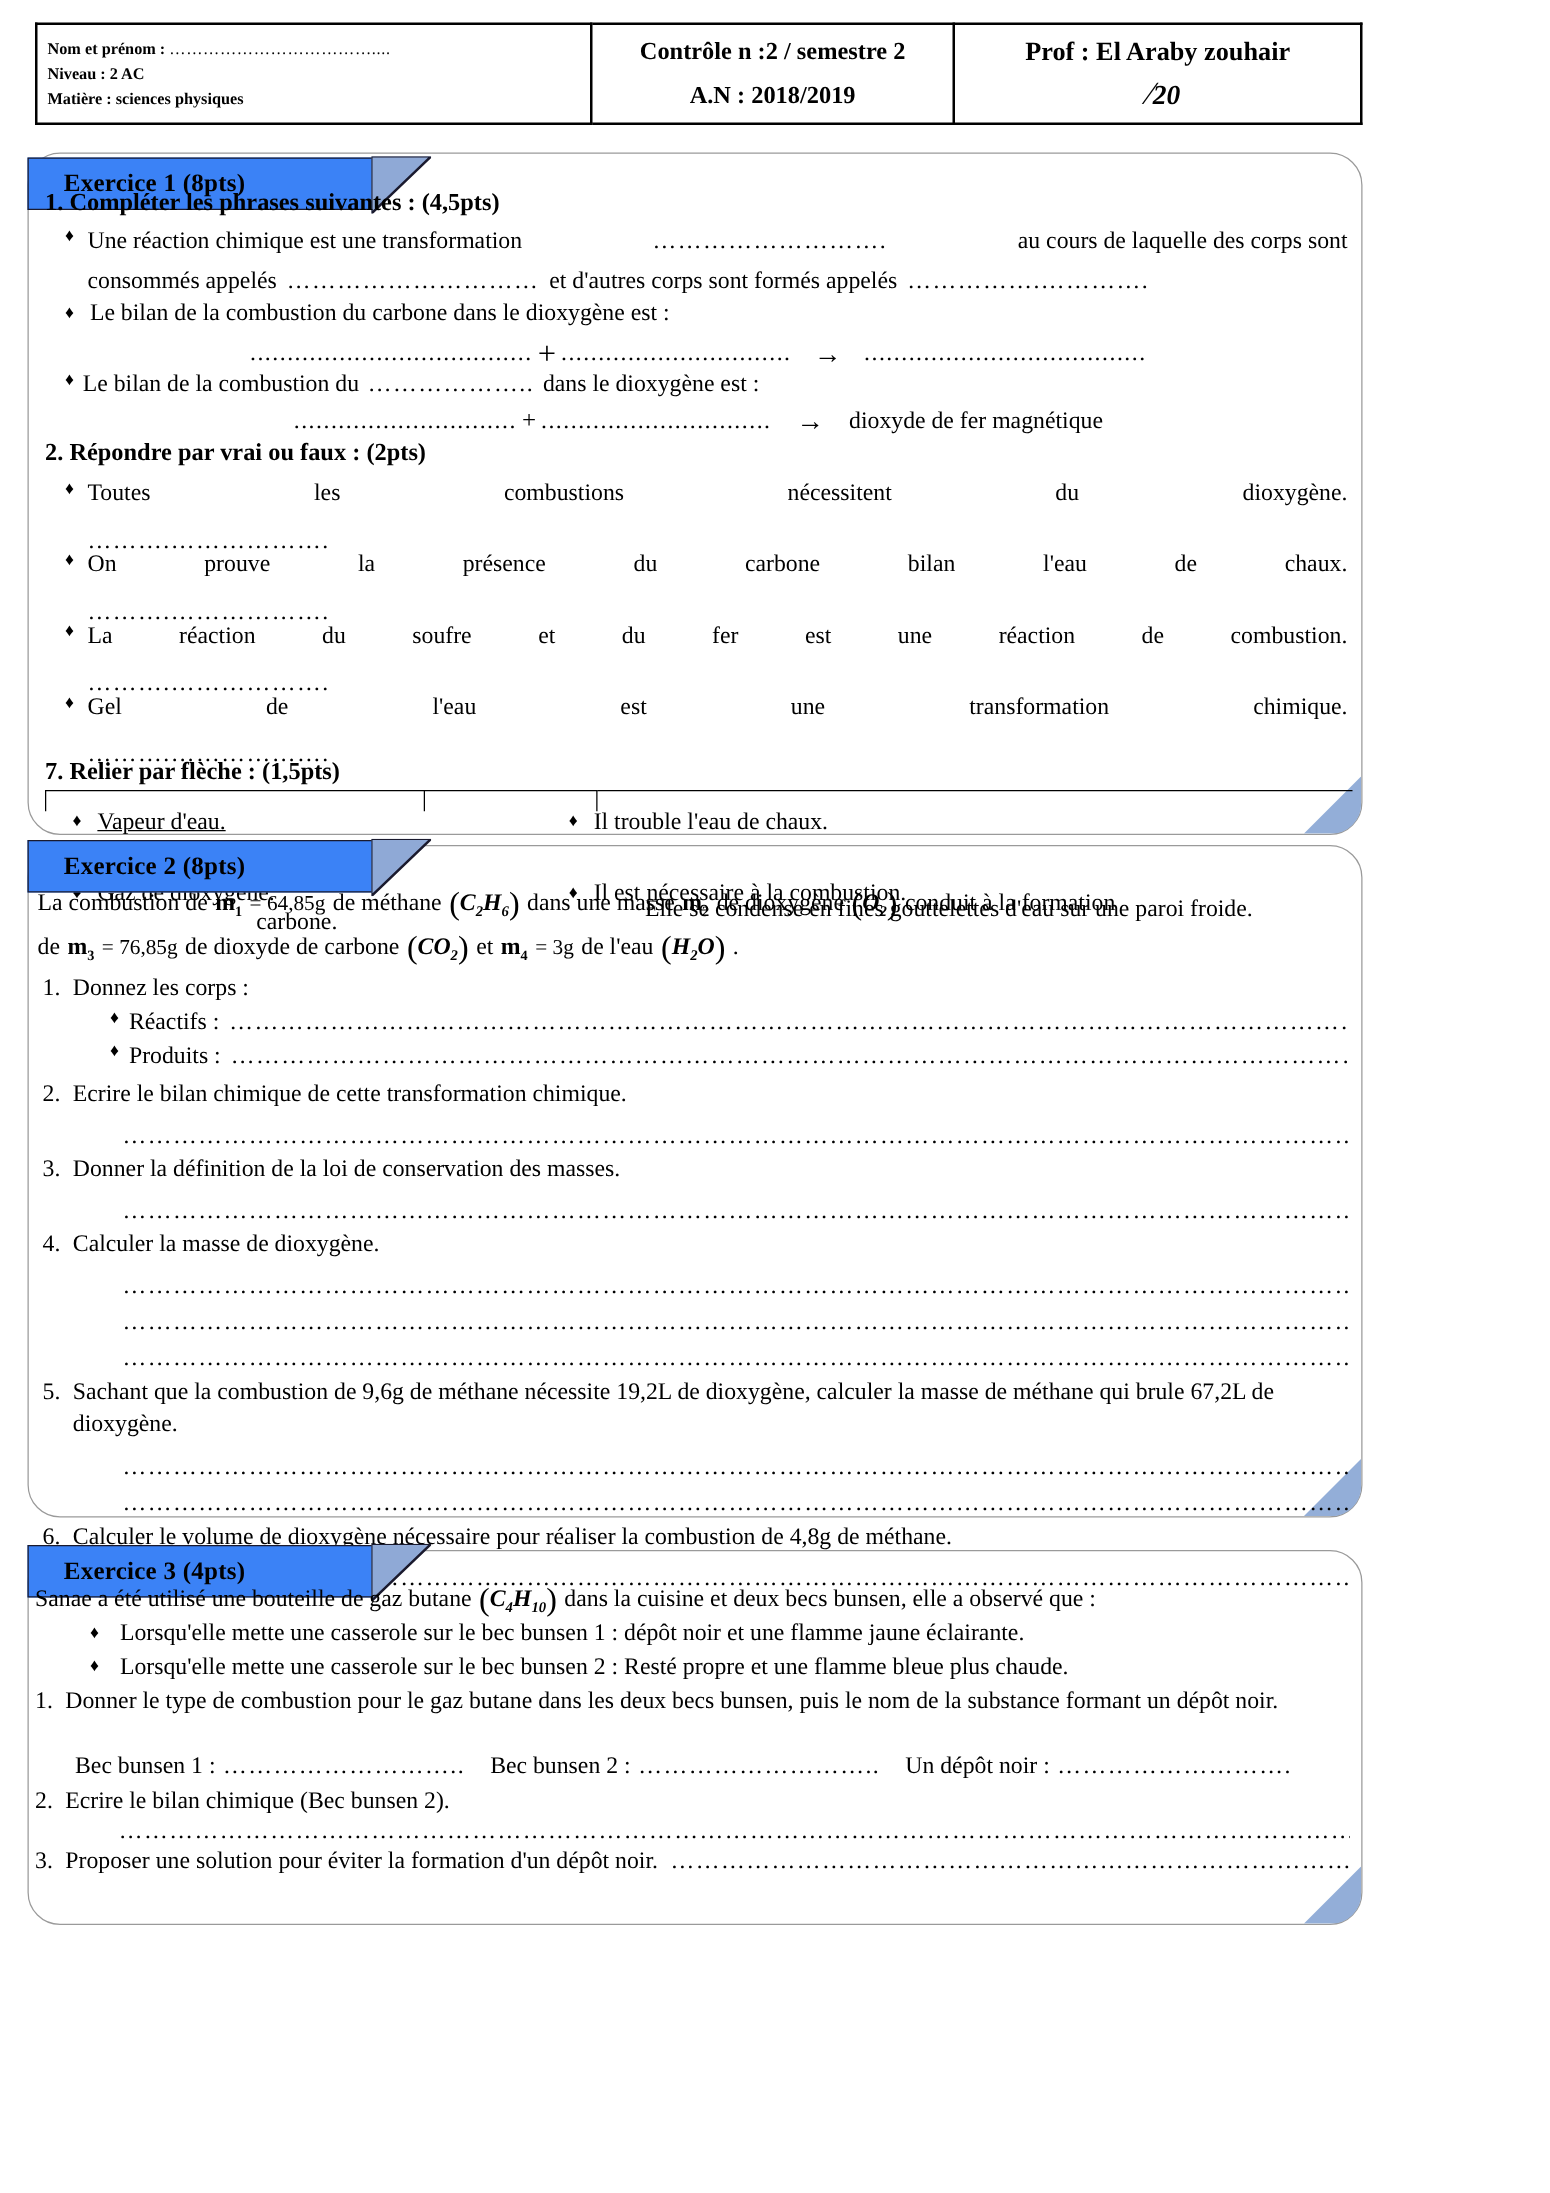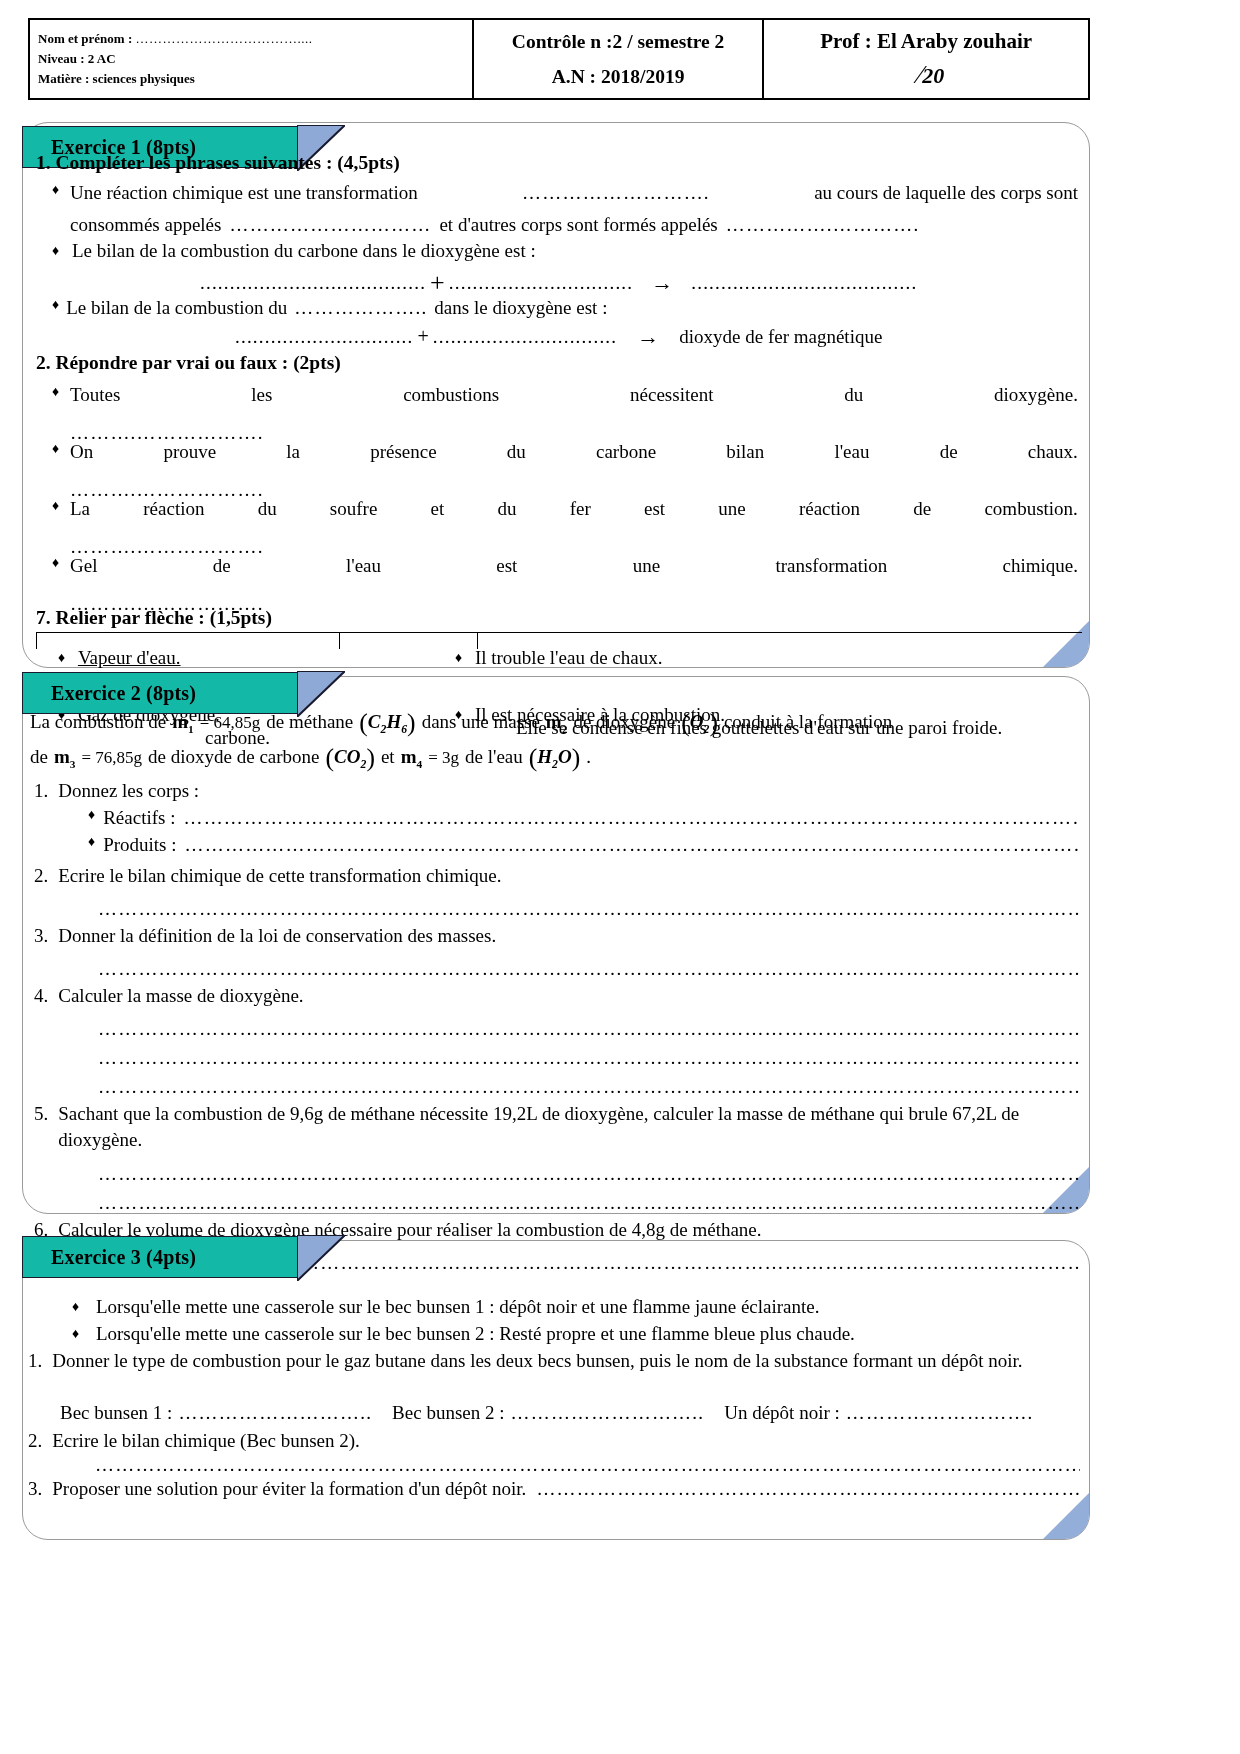--- a/index.html
+++ b/index.html
@@ -88,21 +88,21 @@
     position: absolute;
     width: 0; height: 0;
     border-left: 46px solid transparent;
     border-bottom: 46px solid #93aed8;
   }
 
   
   .ex-tab {
     position: absolute;
     height: 42px;
-    background: #14b8a6;
+    background: #3b82f6;
     border: 1.6px solid #1a1a2e;
     box-sizing: border-box;
     display: flex;
     align-items: center;
     font-family: Liberation Serif, serif;
   }
   .ex-tab .lbl {
     font-size: 20px;
     font-weight: bold;
     padding-left: 28px;
@@ -462,20 +462,25 @@
 
   <div class="ex-tab" style="left:22px; top:1236px; width:278px;">
     <span class="lbl">Exercice 3 (4pts)</span>
     <div class="tab-diag">
       <svg width="48" height="46" viewBox="0 0 48 46">
         <polygon points="0,0 48,0 0,46" fill="#8fa9d6" stroke="#1a1a2e" stroke-width="2"></polygon>
       </svg>
     </div>
   </div>
 
+  <div class="txt" style="left:28px; top:1262px; width:1052px; display:flex; flex-wrap:wrap; align-items:baseline; gap:6px;">
+    <span>Sanae a été utilisé une bouteille de gaz butane</span>
+    <span><span class="paren">(</span><span class="chem">C<sub>4</sub>H<sub>10</sub></span><span class="paren">)</span></span>
+    <span>dans la cuisine et deux becs bunsen, elle a observé que :</span>
+  </div>
 
   <div class="txt" style="left:72px; top:1294px; width:1000px;">
     <span class="bullet">♦</span>
     <span style="margin-left:12px;">Lorsqu'elle mette une casserole sur le bec bunsen 1 : dépôt noir et une flamme jaune éclairante.</span>
   </div>
   <div class="txt" style="left:72px; top:1321px; width:1000px;">
     <span class="bullet">♦</span>
     <span style="margin-left:12px;">Lorsqu'elle mette une casserole sur le bec bunsen 2 : Resté propre et une flamme bleue plus chaude.</span>
   </div>
 

